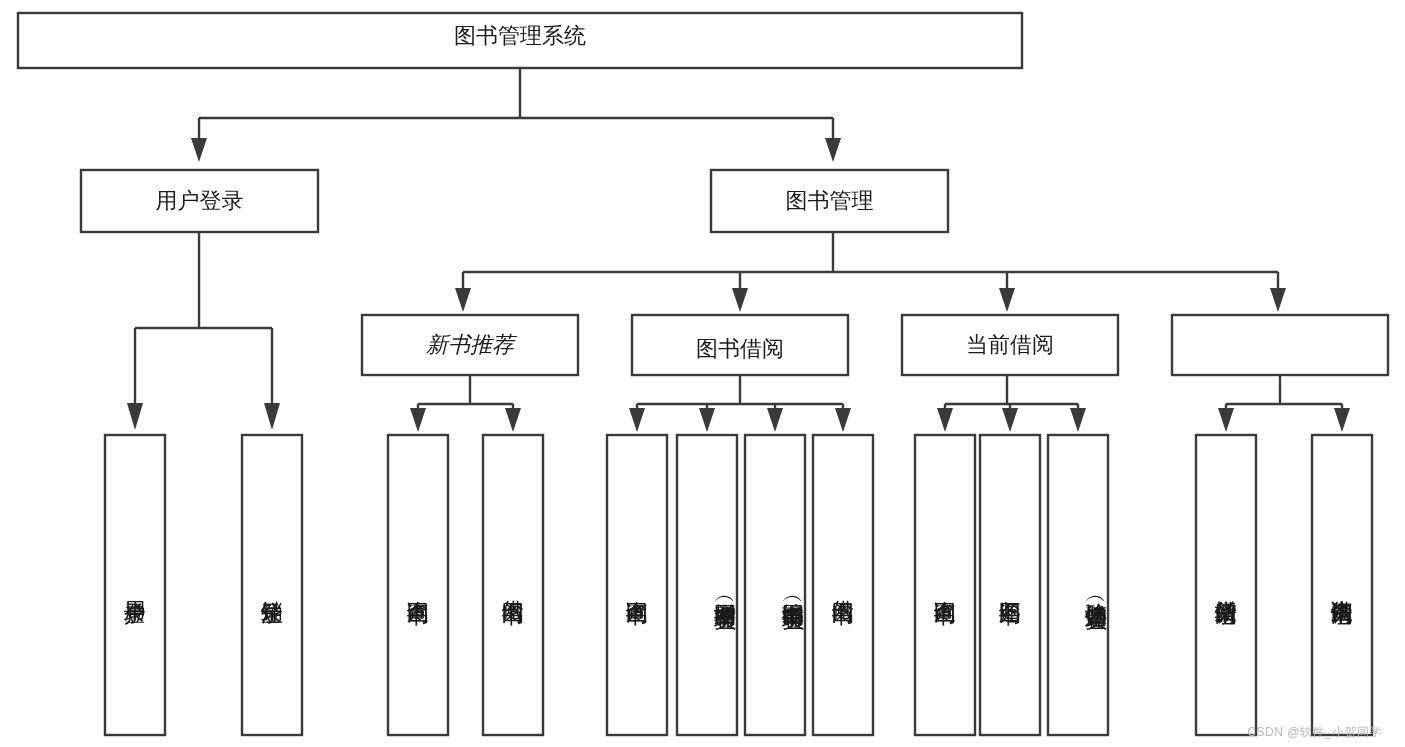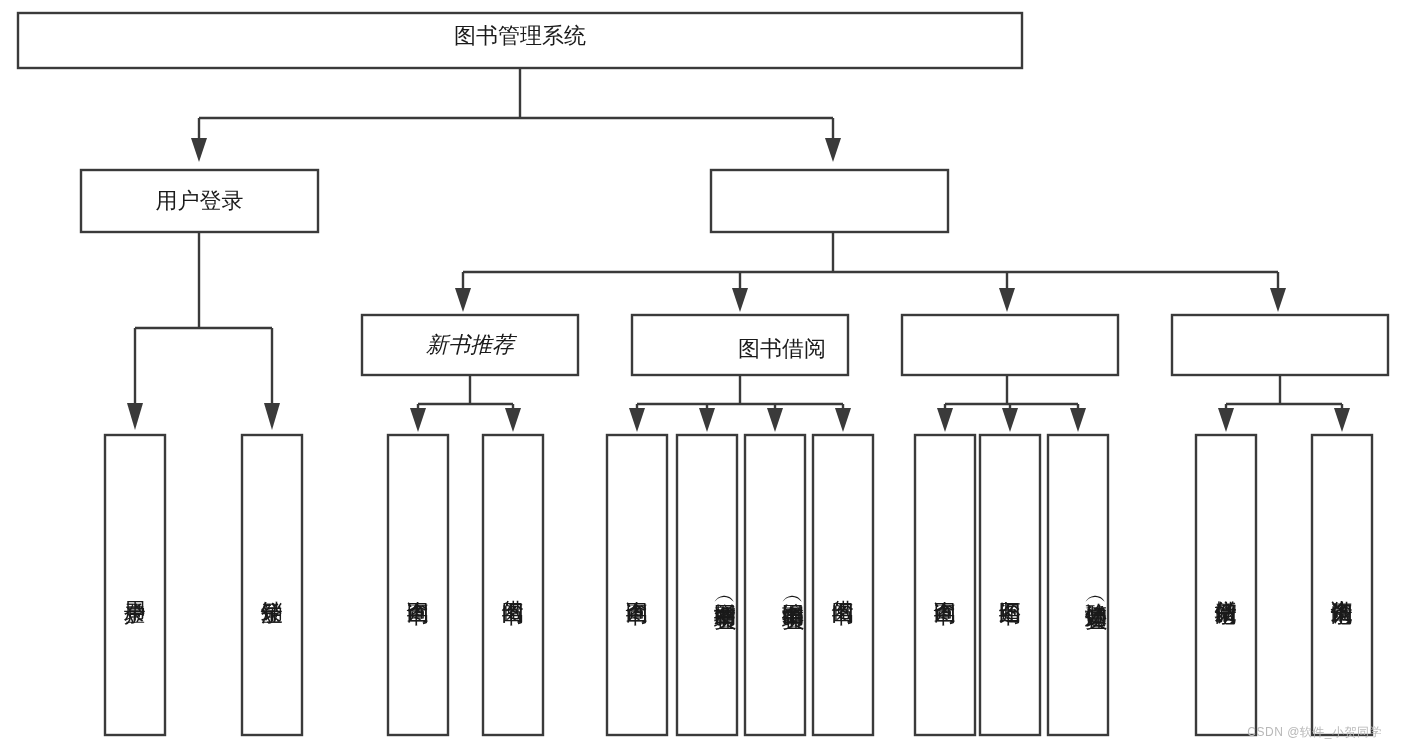--- a/index.html
+++ b/index.html
@@ -180,23 +180,25 @@
     <rect class="node-rect" x="980" y="435" width="60" height="300"></rect>
     <rect class="node-rect" x="1048" y="435" width="60" height="300"></rect>
 
     <rect class="node-rect" x="1196" y="435" width="60" height="300"></rect>
     <rect class="node-rect" x="1312" y="435" width="60" height="300"></rect>
   </svg>
 
   <div class="hlabel-wrap" style="left:18px; top:13px; width:1004px; height:46px;">图书管理系统</div>
 
   <div class="hlabel-wrap" style="left:81px; top:170px; width:237px; height:62px;">用户登录</div>
+  <div class="hlabel-wrap" style="left:711px; top:170px; width:237px; height:62px;">图书管理</div>
 
   <div class="hlabel-wrap" style="left:362px; top:315px; width:216px; height:60px;font-style:italic;">新书推荐</div>
-  <div class="hlabel-wrap" style="left:632px; top:315px; width:216px; height:68px;margin-left:42px;">图书借阅</div>
+  <div class="hlabel-wrap" style="left:632px; top:315px; width:216px; height:68px;">图书借阅</div>
+  <div class="hlabel-wrap" style="left:902px; top:315px; width:216px; height:60px;">当前借阅</div>
 
   <div class="vlabel-wrap" style="left:105px; top:435px; width:60px; height:300px;">用户登录</div>
   <div class="vlabel-wrap" style="left:242px; top:435px; width:60px; height:300px;">注销登录</div>
 
   <div class="vlabel-wrap" style="left:388px; top:435px; width:60px; height:300px;">查询图书</div>
   <div class="vlabel-wrap" style="left:483px; top:435px; width:60px; height:300px;">借阅图书</div>
 
   <div class="vlabel-wrap" style="left:607px; top:435px; width:60px; height:300px;">查询图书</div>
   <div class="vlabel-wrap" style="left:677px; top:435px; width:60px; height:300px; align-items:flex-start; padding-top:8px; box-sizing:border-box;">新增图书（管理员）</div>
   <div class="vlabel-wrap" style="left:745px; top:435px; width:60px; height:300px; align-items:flex-start; padding-top:8px; box-sizing:border-box;">编辑图书（管理员）</div>

